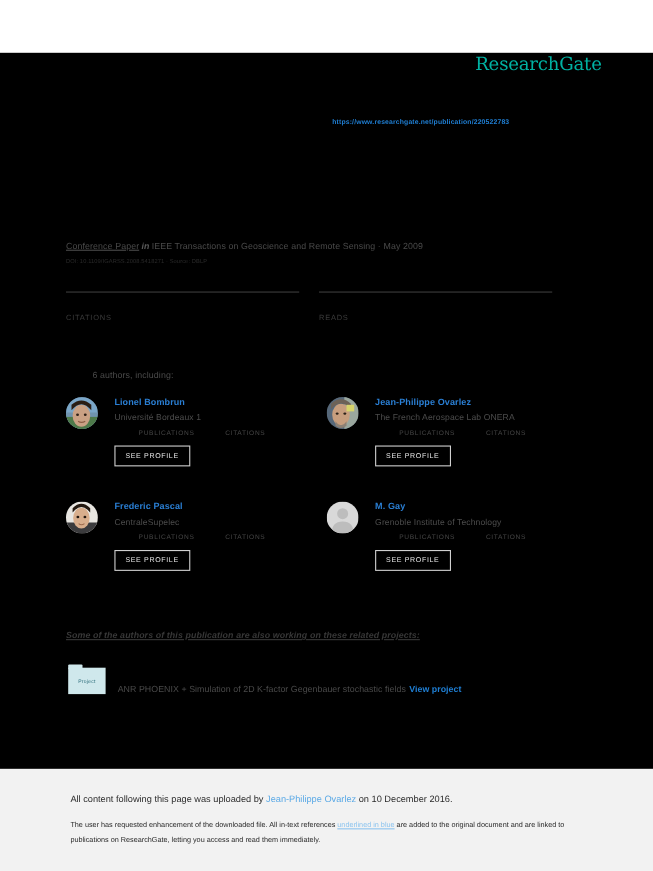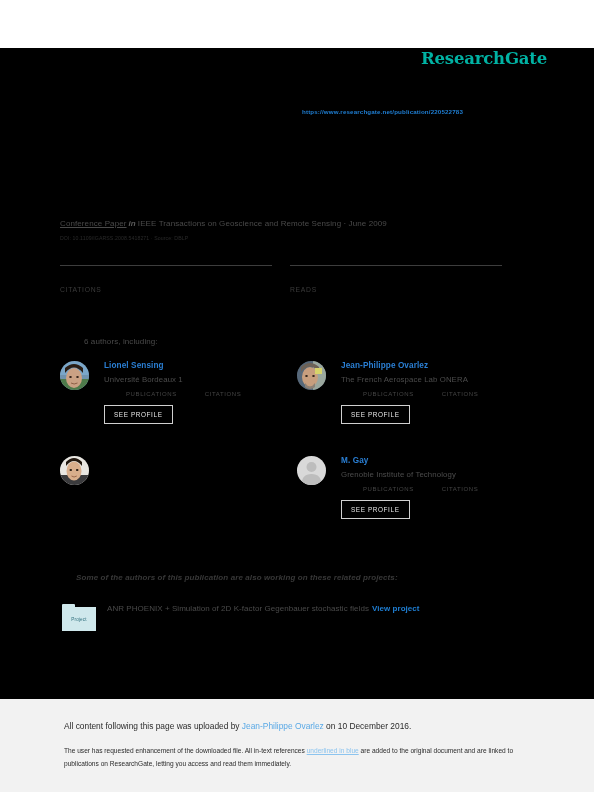--- a/index.html
+++ b/index.html
@@ -39,21 +39,21 @@
     width: 594px; height: 93px;
     background: #f2f2f2;
   }
 
   
   .rg-logo {
     position: absolute;
     right: 47px;
     top: 49px;
     font-family: "DejaVu Serif", serif;
-    font-weight: bold;
+    font-weight: normal;
     font-size: 16.5px;
     letter-spacing: -0.2px;
     color: #00b2a3;
     white-space: nowrap;
   }
 
   
   .pub-url {
     position: absolute;
     left: 302px;
@@ -178,34 +178,35 @@
     background: #000;
     color: #e8e8e8;
     font-size: 6.4px;
     letter-spacing: 0.6px;
     padding: 5px 9px 5px 9px;
   }
 
   
   .projects-head {
     position: absolute;
-    left: 76px;
+    left: 60px;
     top: 573px;
     font-size: 8px;
     font-weight: bold;
     font-style: italic;
     color: #383838;
     letter-spacing: 0.1px;
+    text-decoration: underline;
   }
   .project-row {
     position: absolute;
     left: 62px;
     top: 604px;
     display: flex;
-    align-items: flex-start;
+    align-items: flex-end;
   }
   .project-thumb {
     width: 34px;
     height: 27px;
     position: relative;
     flex: none;
   }
   .project-thumb .tab {
     position: absolute;
     left: 0; top: 0;
@@ -271,21 +272,21 @@
 
   <div class="top-strip"></div>
   <div class="dark-body"></div>
   <div class="footer"></div>
 
   <div class="rg-logo">ResearchGate</div>
 
   <div class="pub-url">https://www.researchgate.net/publication/220522783</div>
 
   <div class="meta-line">
-    <span class="kind">Conference Paper</span><span class="in">in</span><span class="venue">IEEE Transactions on Geoscience and Remote Sensing · June 2009</span>
+    <span class="kind">Conference Paper</span><span class="in">in</span><span class="venue">IEEE Transactions on Geoscience and Remote Sensing · May 2009</span>
   </div>
   <div class="doi-line">DOI: 10.1109/IGARSS.2008.5418271 · Source: DBLP</div>
 
   <div class="stat stat-citations">
     <div class="rule"></div>
     <div class="num"></div>
     <div class="lbl">CITATIONS</div>
   </div>
   <div class="stat stat-reads">
     <div class="rule"></div>
@@ -302,21 +303,21 @@
         <rect y="17" width="29" height="12" fill="#4e7a4a"></rect>
         <rect y="14" width="29" height="4" fill="#6f93ae"></rect>
         <ellipse cx="14" cy="17" rx="8" ry="10" fill="#caa184"></ellipse>
         <path d="M5 12 Q14 1 23 12 L23 7 Q14 -1 5 7 Z" fill="#2a1d14"></path>
         <ellipse cx="10.5" cy="16" rx="1.3" ry="1.1" fill="#2e2018"></ellipse>
         <ellipse cx="17.5" cy="16" rx="1.3" ry="1.1" fill="#2e2018"></ellipse>
         <path d="M11 22 Q14 24 17.5 22" stroke="#8d5f46" stroke-width="1" fill="none"></path>
       </svg>
     </div>
     <div class="info">
-      <div class="name">Lionel Sensing</div>
+      <div class="name">Lionel Bombrun</div>
       <div class="affil">Université Bordeaux 1</div>
       <div class="counts">
         <span>PUBLICATIONS</span><span class="c2">CITATIONS</span>
       </div>
       <div class="btn">SEE PROFILE</div>
     </div>
   </div>
 
   <div class="author" style="left:297px; top:361px;">
     <div class="avatar">
@@ -346,20 +347,28 @@
       <svg width="29" height="29" viewBox="0 0 29 29">
         <rect width="29" height="29" fill="#e8e6e1"></rect>
         <rect y="19" width="29" height="10" fill="#3b3b3d"></rect>
         <ellipse cx="14" cy="15" rx="7.5" ry="9.5" fill="#d8ae8c"></ellipse>
         <path d="M6 10 Q14 0 22 10 L22 6 Q14 -2 6 6 Z" fill="#23180f"></path>
         <ellipse cx="10.8" cy="14" rx="1.3" ry="1.1" fill="#221810"></ellipse>
         <ellipse cx="17.2" cy="14" rx="1.3" ry="1.1" fill="#221810"></ellipse>
         <path d="M11.5 20 Q14 22 16.8 20" stroke="#9c6a4d" stroke-width="1" fill="none"></path>
       </svg>
     </div>
+    <div class="info">
+      <div class="name">Frederic Pascal</div>
+      <div class="affil">CentraleSupelec</div>
+      <div class="counts">
+        <span>PUBLICATIONS</span><span class="c2">CITATIONS</span>
+      </div>
+      <div class="btn">SEE PROFILE</div>
+    </div>
   </div>
 
   <div class="author" style="left:297px; top:456px;">
     <div class="avatar">
       <svg width="29" height="29" viewBox="0 0 29 29">
         <rect width="29" height="29" fill="#d9d9d9"></rect>
         <circle cx="14.5" cy="11" r="5" fill="#bdbdbd"></circle>
         <path d="M4.5 29 Q4.5 18 14.5 18 Q24.5 18 24.5 29 Z" fill="#bdbdbd"></path>
       </svg>
     </div>

